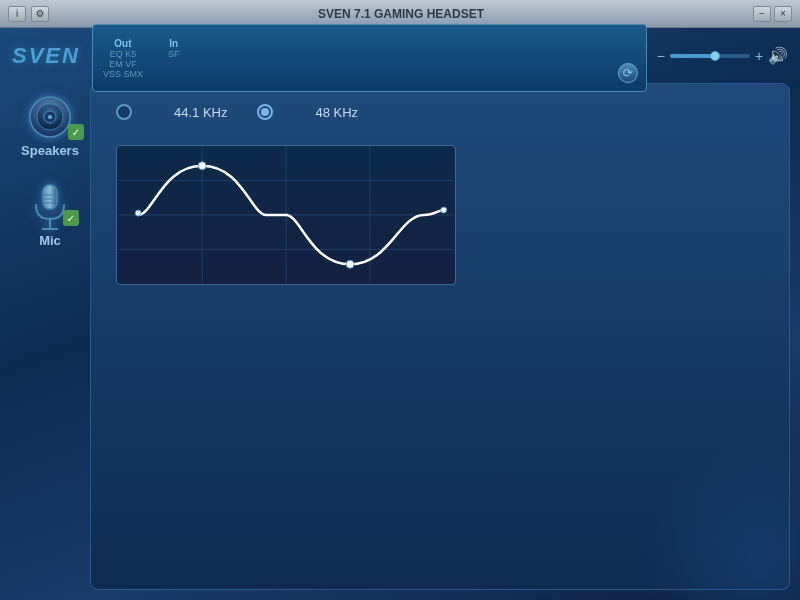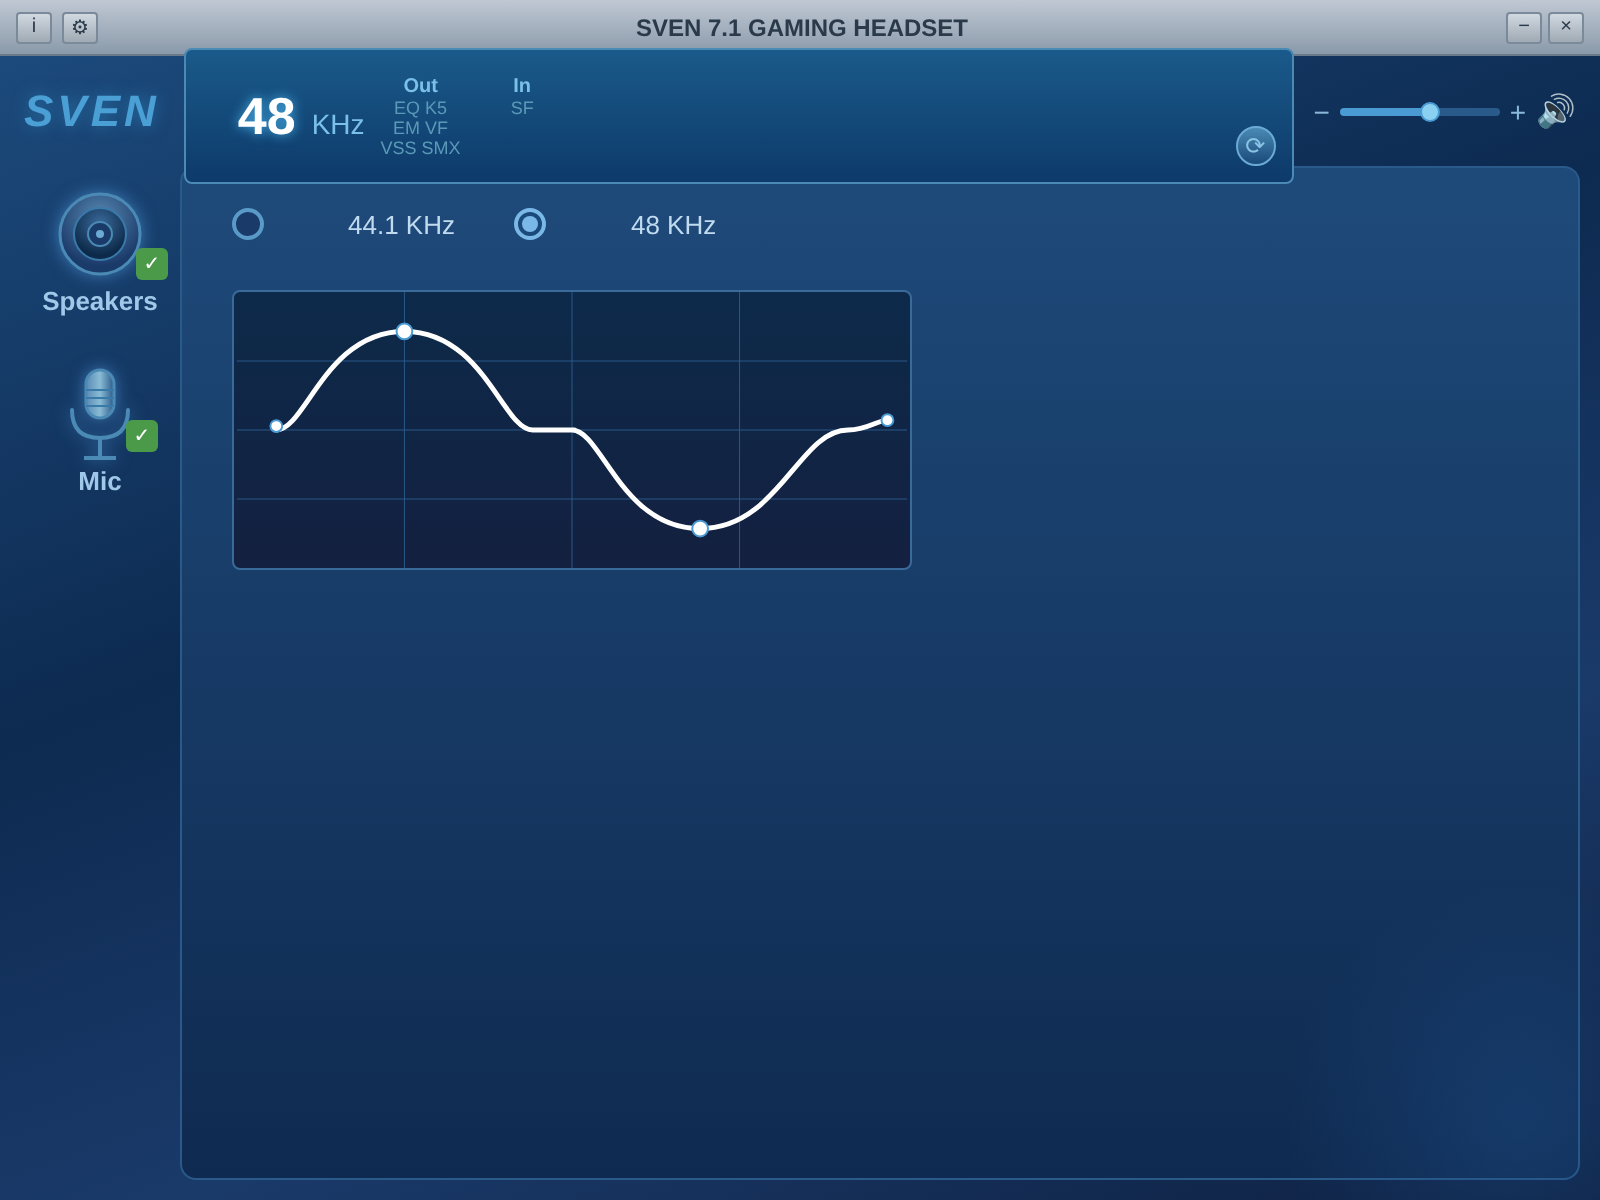--- a/index.html
+++ b/index.html
@@ -373,24 +373,20 @@
 </div>
 
 <div class="app-container">
 
   <div class="top-bar">
 
     <div class="sven-logo">SVEN</div>
 
     <div class="info-panel">
 
-      <div style="display:flex;align-items:baseline;margin:0 8px;">
-        <span class="info-freq">48</span>
-        <span class="info-khz">KHz</span>
-      </div>
 
       <div class="info-section">
         <div class="info-col">
           <span class="info-tag">Out</span>
           <span class="info-sub-tags">EQ  K5</span>
           <span class="info-sub-tags">EM  VF</span>
           <span class="info-sub-tags">VSS SMX</span>
         </div>
         <div class="info-col" style="margin-left:10px;">
           <span class="info-tag">In</span>

